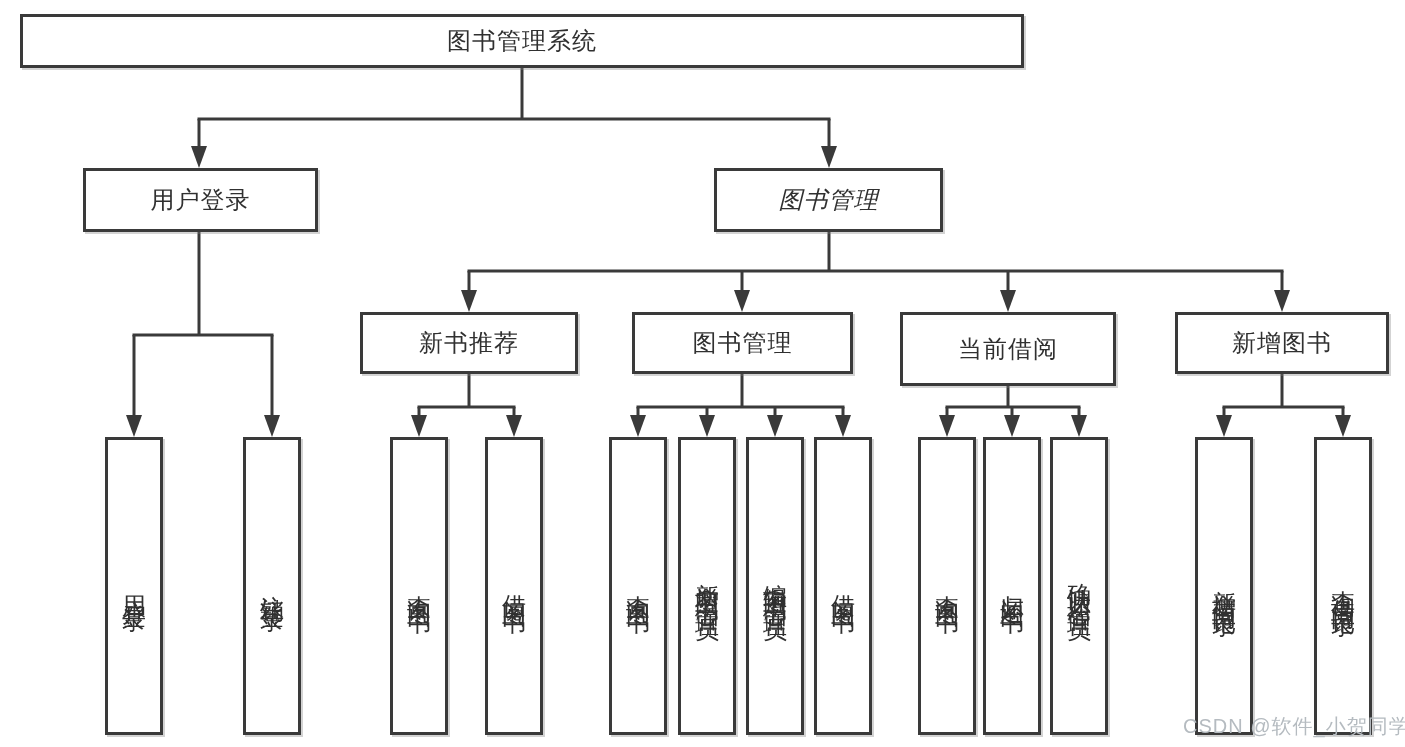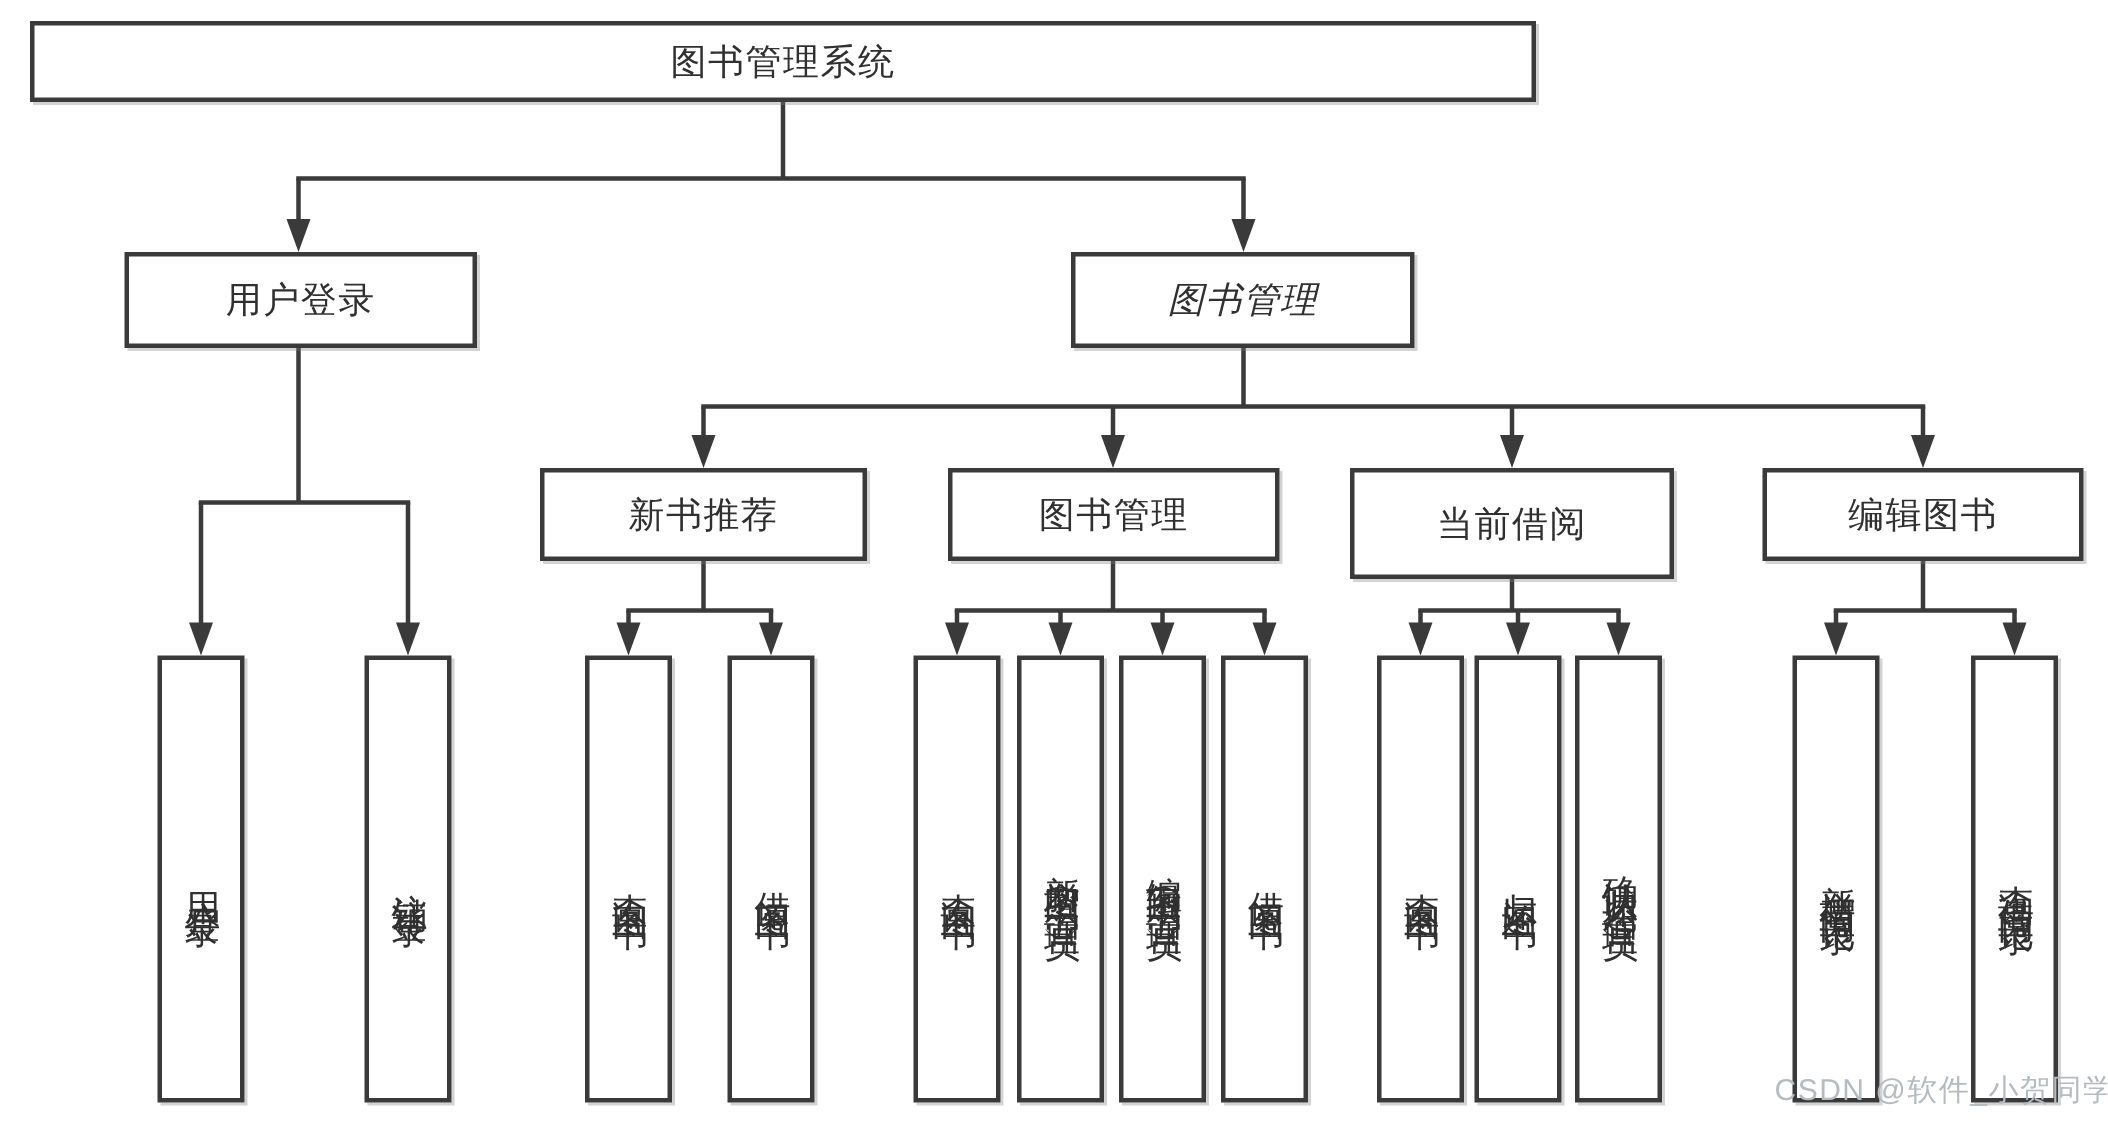--- a/index.html
+++ b/index.html
@@ -140,21 +140,21 @@
   <div class="box" id="node-new-book-recommend">
     <span class="hlabel">新书推荐</span>
   </div>
   <div class="box" id="node-book-borrowing">
     <span class="hlabel">图书管理</span>
   </div>
   <div class="box" id="node-current-borrowing">
     <span class="hlabel">当前借阅</span>
   </div>
   <div class="box" id="node-borrowing-records">
-    <span class="hlabel">编辑图书</span>
+    <span class="hlabel">新增图书</span>
   </div>
 
   <div class="box leaf" id="leaf-user-login">
     <span class="vtext">用户登录</span>
   </div>
   <div class="box leaf" id="leaf-logout">
     <span class="vtext">注销登录</span>
   </div>
 
   <div class="box leaf" id="leaf-query-books-1">

